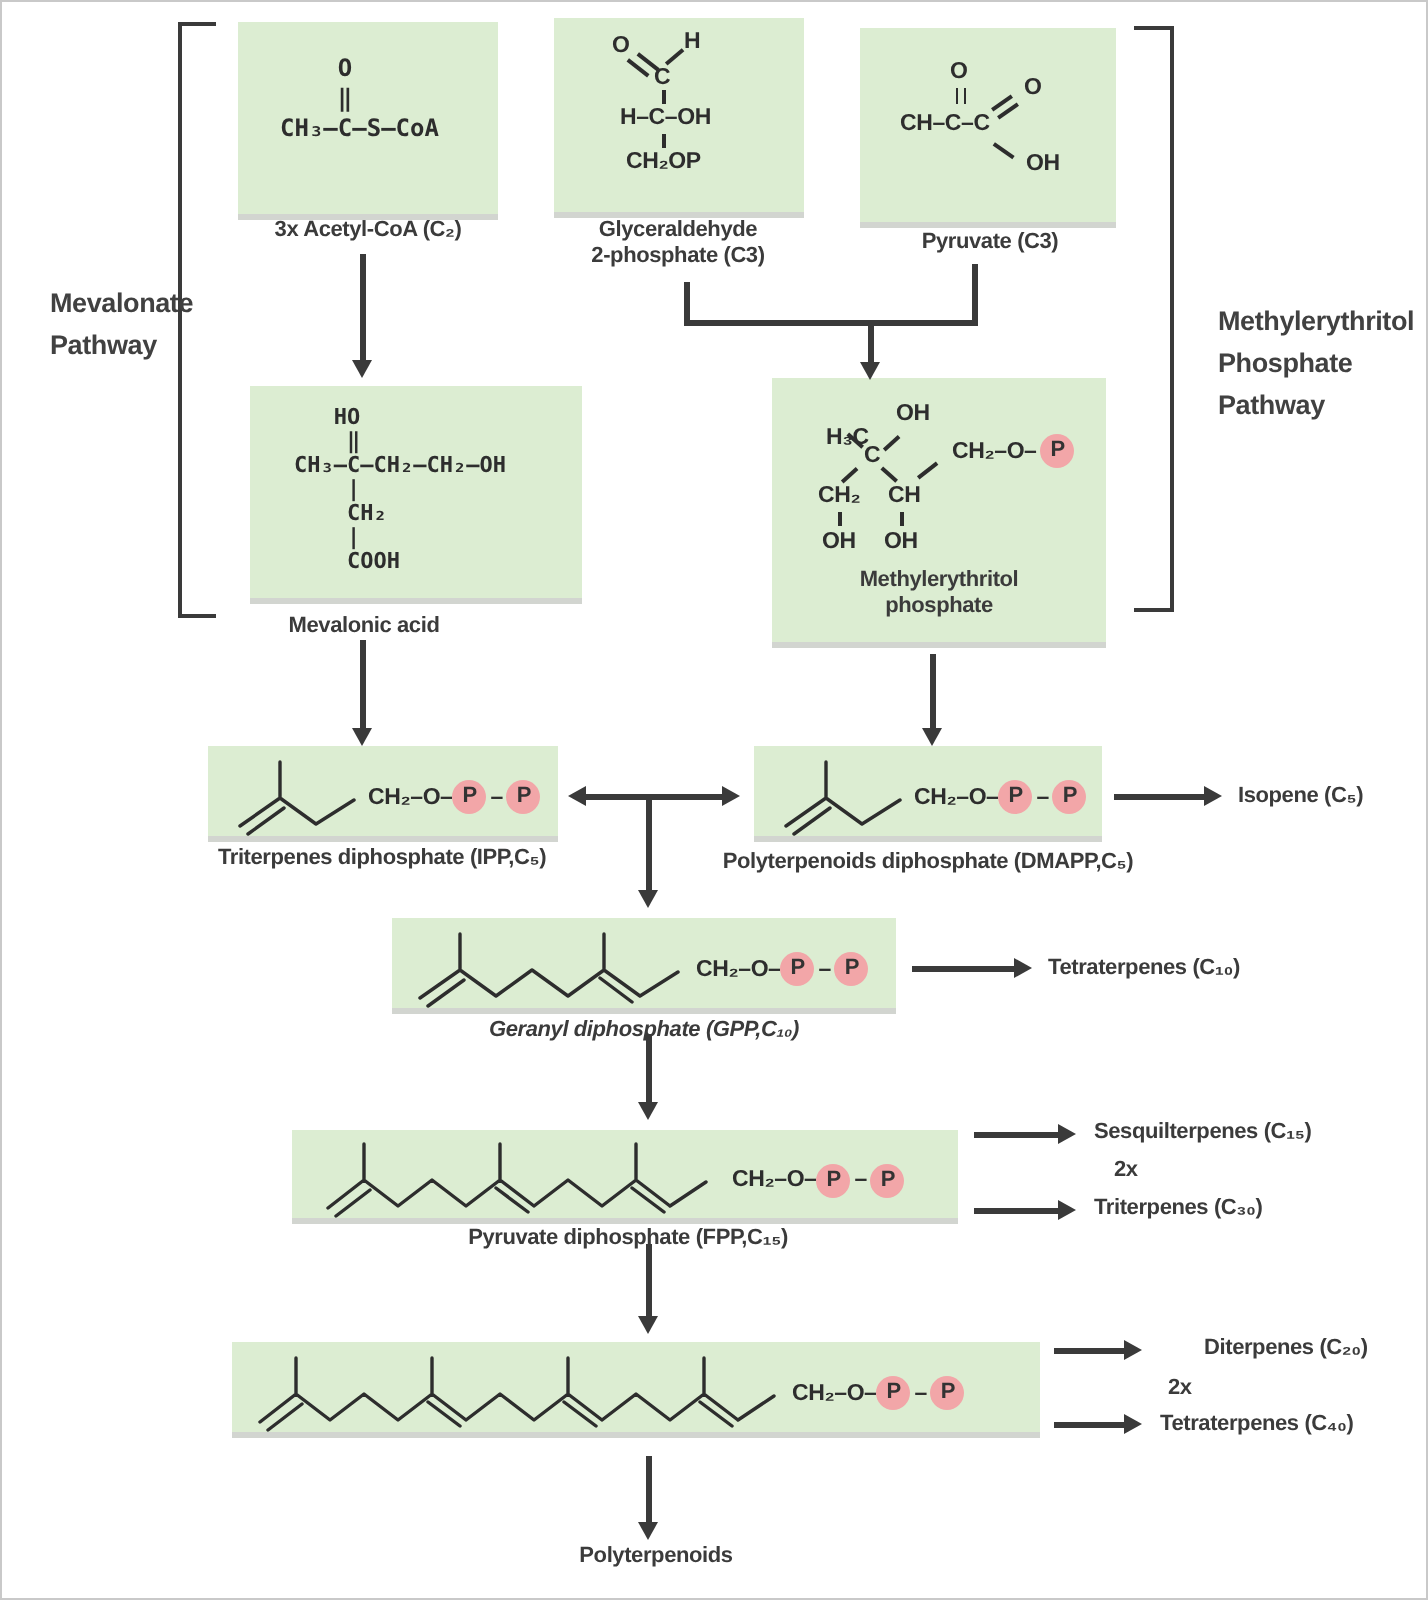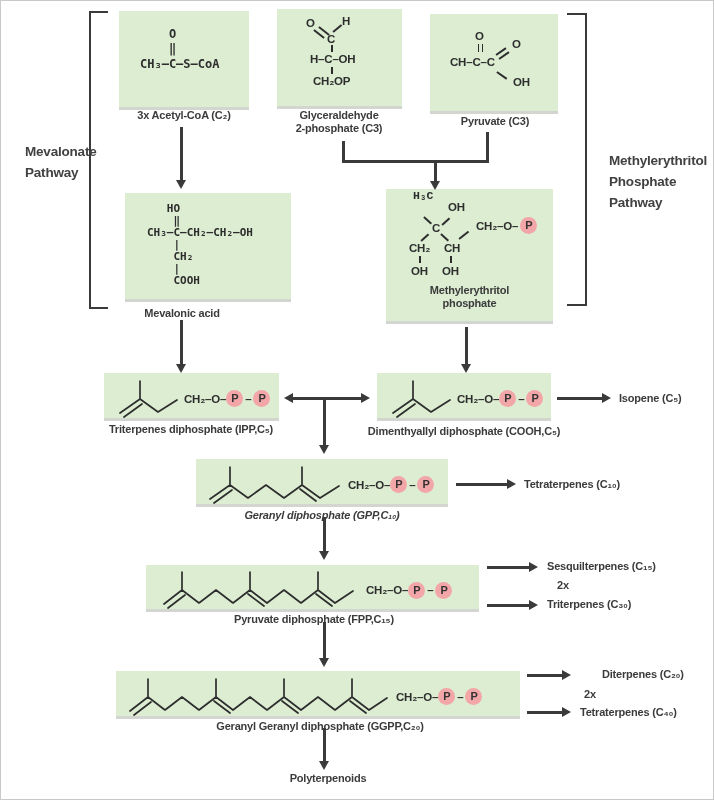--- a/index.html
+++ b/index.html
@@ -90,21 +90,21 @@
     ‖
 CH₃–C–CH₂–CH₂–OH
     |
     CH₂
     |
     COOH</pre>
   </div>
   <div class="clabel" style="left:181px;top:306px;">Mevalonic acid</div>
 
   <div class="gbox" style="left:385px;top:188px;width:167px;height:132px;">
-    <span class="atom" style="left:27px;top:0;font-family:Liberation Mono, monospace;">H₃C</span>
+    <span class="atom" style="left:27px;top:24px;">H₃C</span>
     <span class="atom" style="left:62px;top:12px;">OH</span>
     <div class="dbond" style="left:38px;top:27px;width:10px;transform:rotate(42deg);"></div>
     <div class="dbond" style="left:56px;top:35px;width:10px;transform:rotate(-42deg);"></div>
     <span class="atom" style="left:46px;top:33px;">C</span>
     <div class="dbond" style="left:35px;top:51px;width:10px;transform:rotate(-42deg);"></div>
     <div class="dbond" style="left:55px;top:44px;width:10px;transform:rotate(42deg);"></div>
     <span class="atom" style="left:23px;top:53px;">CH₂</span>
     <span class="atom" style="left:58px;top:53px;">CH</span>
     <div class="bondv" style="left:33px;top:67px;height:7px;"></div>
     <div class="bondv" style="left:64px;top:67px;height:7px;"></div>
@@ -136,21 +136,21 @@
     <svg width="66" height="44" viewBox="0 0 66 44">
       <path d="M8 39 L28 25 M12 43 L30 30 M28 25 L28 7 M28 25 L46 38 L65 26"></path>
     </svg>
     <div class="chaingrp">
       <span>CH₂–O–</span>
       <span class="pcirc">P</span>
       <span class="dash">–</span>
       <span class="pcirc">P</span>
     </div>
   </div>
-  <div class="clabel" style="left:463px;top:424px;">Dimenthyallyl diphosphate (COOH,C₅)</div>
+  <div class="clabel" style="left:463px;top:424px;">Polyterpenoids diphosphate (DMAPP,C₅)</div>
 
   <div class="gbox sbox" style="left:195px;top:458px;width:252px;height:45px;">
     <svg width="138" height="44" viewBox="0 0 138 44">
       <path d="M6 39 L26 25 M10 43 L28 30 M26 25 L26 7 M26 25 L44 38 L62 25 L80 38 L98 25 M98 25 L98 7 M98 25 L116 38 M96 29 L112 41 M116 38 L135 26"></path>
     </svg>
     <div class="chaingrp">
       <span>CH₂–O–</span>
       <span class="pcirc">P</span>
       <span class="dash">–</span>
       <span class="pcirc">P</span>
@@ -175,21 +175,20 @@
     <svg width="266" height="44" viewBox="0 0 266 44">
       <path d="M6 39 L24 25 M10 43 L27 30 M24 25 L24 7 M24 25 L41 38 L58 25 L75 38 L92 25 M92 25 L92 7 M92 25 L109 38 M90 29 L106 41 M109 38 L126 25 L143 38 L160 25 M160 25 L160 7 M160 25 L177 38 M158 29 L174 41 M177 38 L194 25 L211 38 L228 25 M228 25 L228 7 M228 25 L245 38 M226 29 L242 41 M245 38 L263 26"></path>
     </svg>
     <div class="chaingrp">
       <span>CH₂–O–</span>
       <span class="pcirc">P</span>
       <span class="dash">–</span>
       <span class="pcirc">P</span>
     </div>
   </div>
-  <div class="clabel" style="left:319px;top:719px;">Geranyl Geranyl diphosphate (GGPP,C₂₀)</div>
 
   <div class="vline" style="left:179px;top:126px;height:54px;"></div>
   <div class="tri-d" style="left:175px;top:179px;"></div>
 
   <div class="vline" style="left:341px;top:140px;height:21px;"></div>
   <div class="vline" style="left:485px;top:131px;height:30px;"></div>
   <div class="hline" style="left:341px;top:159px;width:147px;"></div>
   <div class="vline" style="left:433px;top:161px;height:20px;"></div>
   <div class="tri-d" style="left:429px;top:180px;"></div>
 

